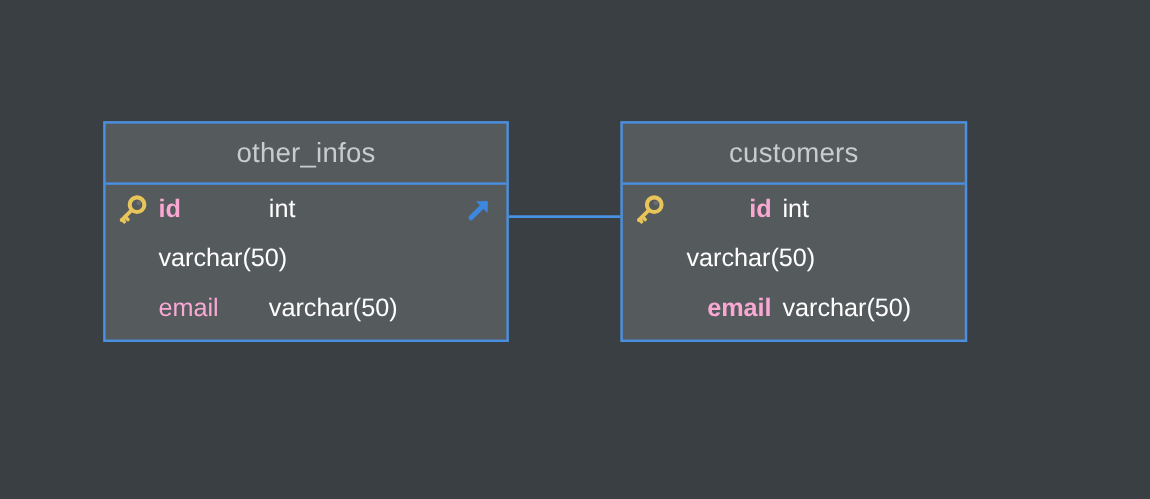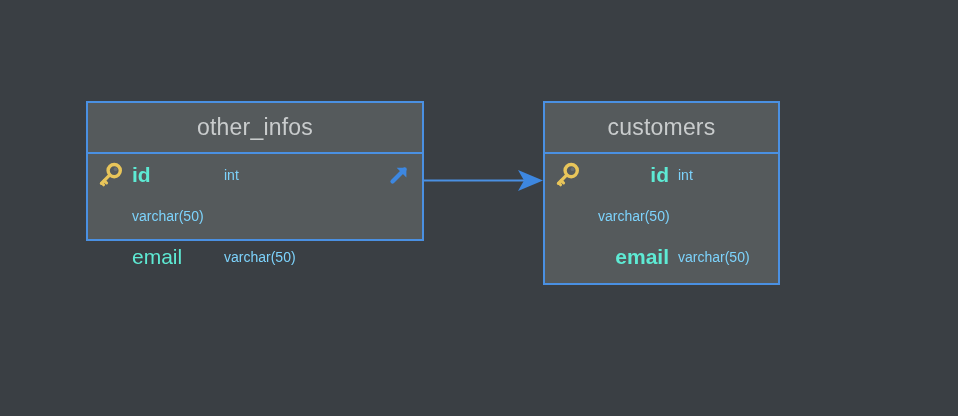--- a/index.html
+++ b/index.html
@@ -53,53 +53,53 @@
     position: relative;
   }
   .field-keycell {
     width: 44px;
     flex: 0 0 44px;
     display: flex;
     align-items: center;
     justify-content: center;
   }
   .field-name {
-    color: #5eead4;
+    color: #f9a8d4;
     font-size: 21px;
     white-space: nowrap;
   }
   .field-name.bold { font-weight: bold; }
   .field-type {
-    color: #7dd3fc;
-    font-size: 14px;
+    color: #ffffff;
+    font-size: 21px;
     white-space: nowrap;
   }
 
   
   #entity-other-infos {
     left: 86px;
     top: 101px;
     width: 338px;
-    height: 140px;
+    height: 184px;
   }
   #entity-other-infos .field-name {
     width: 92px;
     flex: 0 0 92px;
     text-align: left;
   }
   #entity-other-infos .field-type {
     flex: 1 1 auto;
     text-align: left;
   }
 
   
   #entity-customers {
-    left: 543px;
+    left: 517px;
     top: 101px;
-    width: 237px;
+    width: 289px;
     height: 184px;
   }
   #entity-customers .field-name {
     width: 80px;
     flex: 0 0 80px;
     text-align: right;
     font-weight: bold;
   }
   #entity-customers .field-type {
     flex: 1 1 auto;

